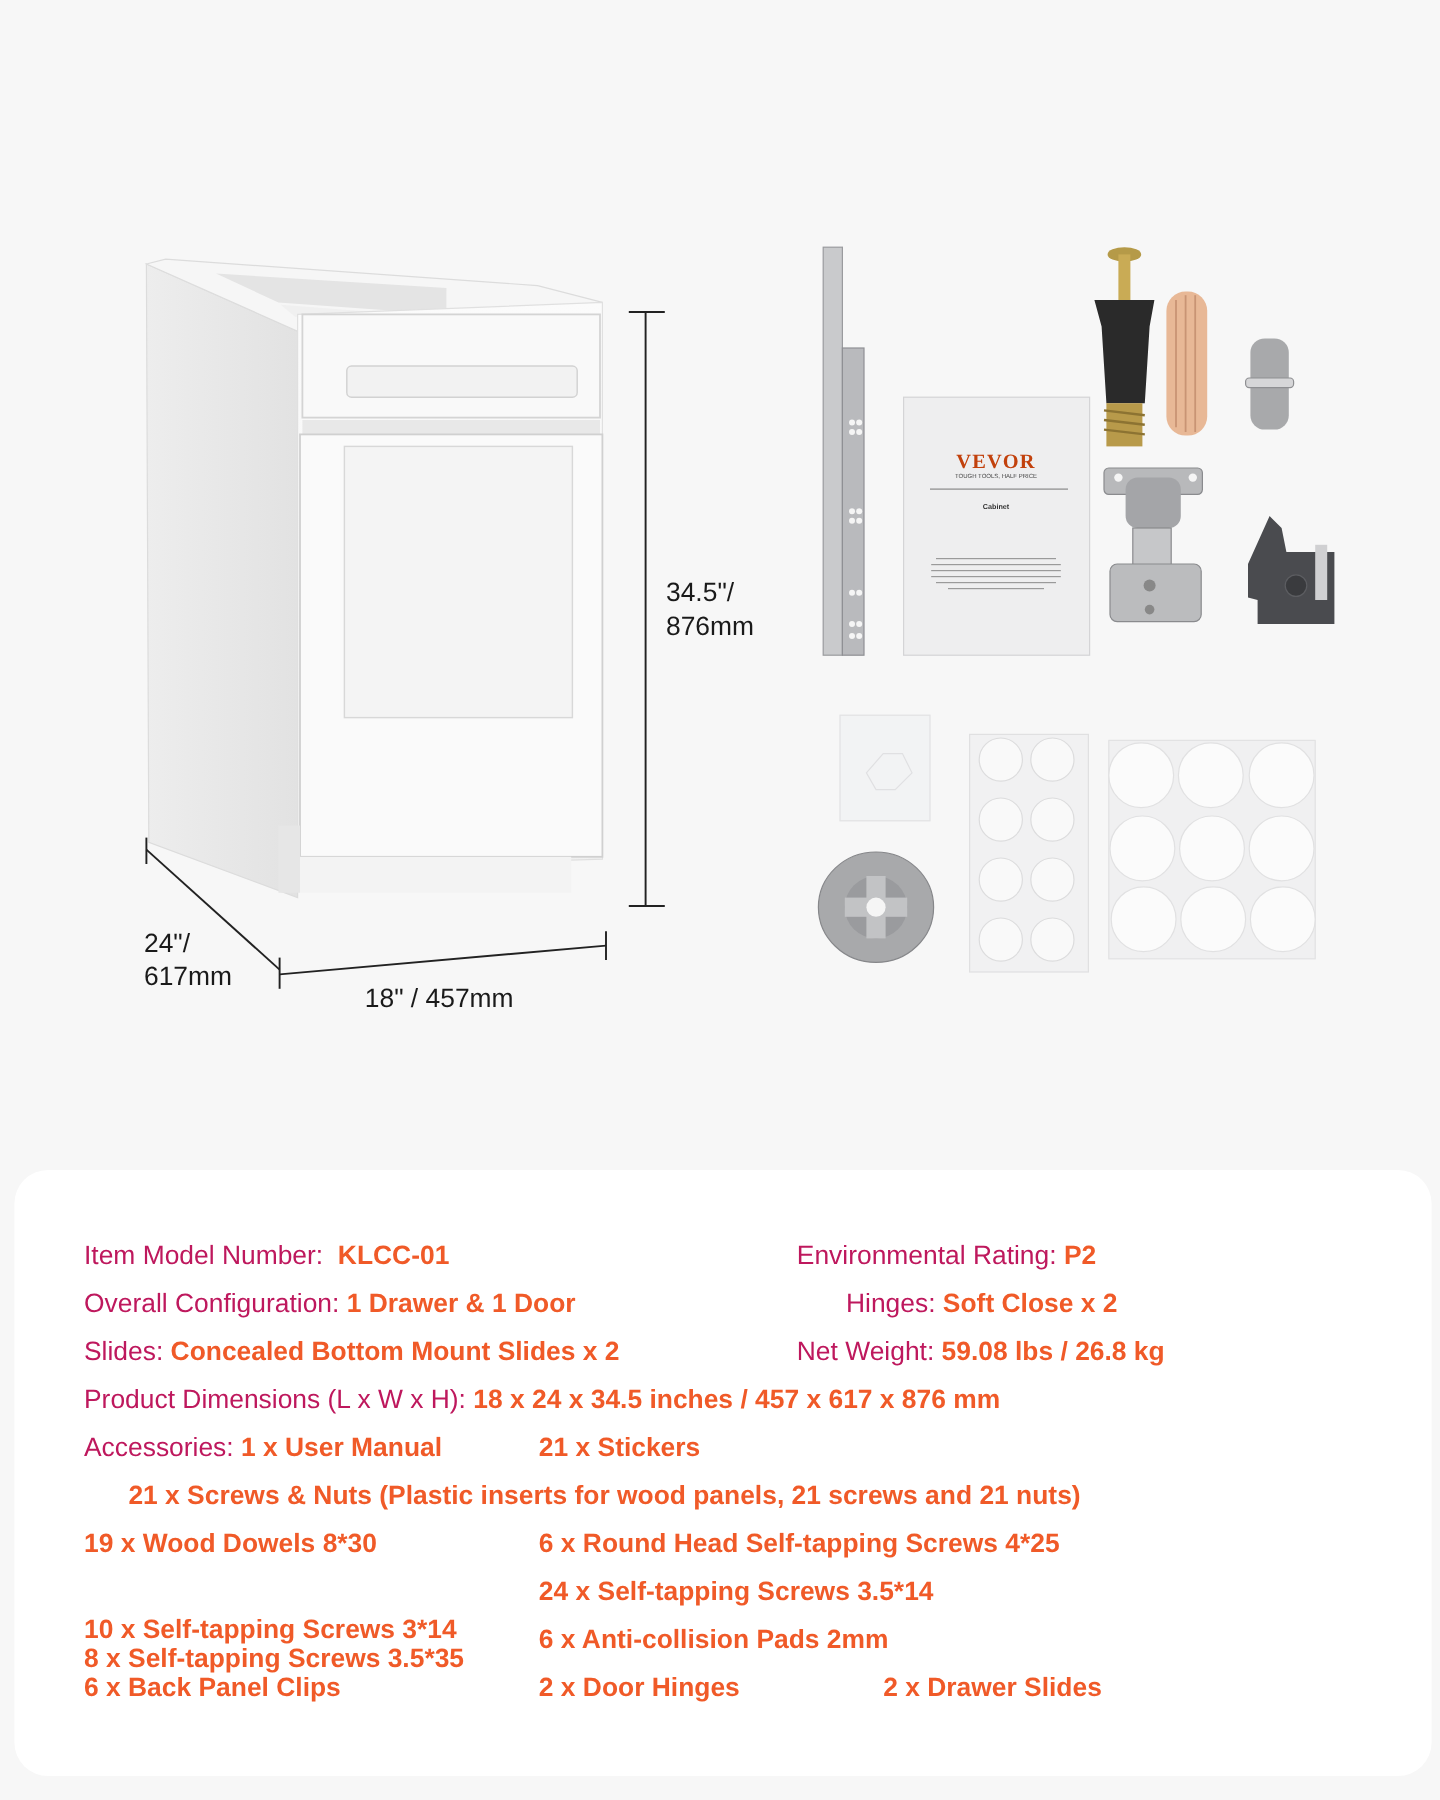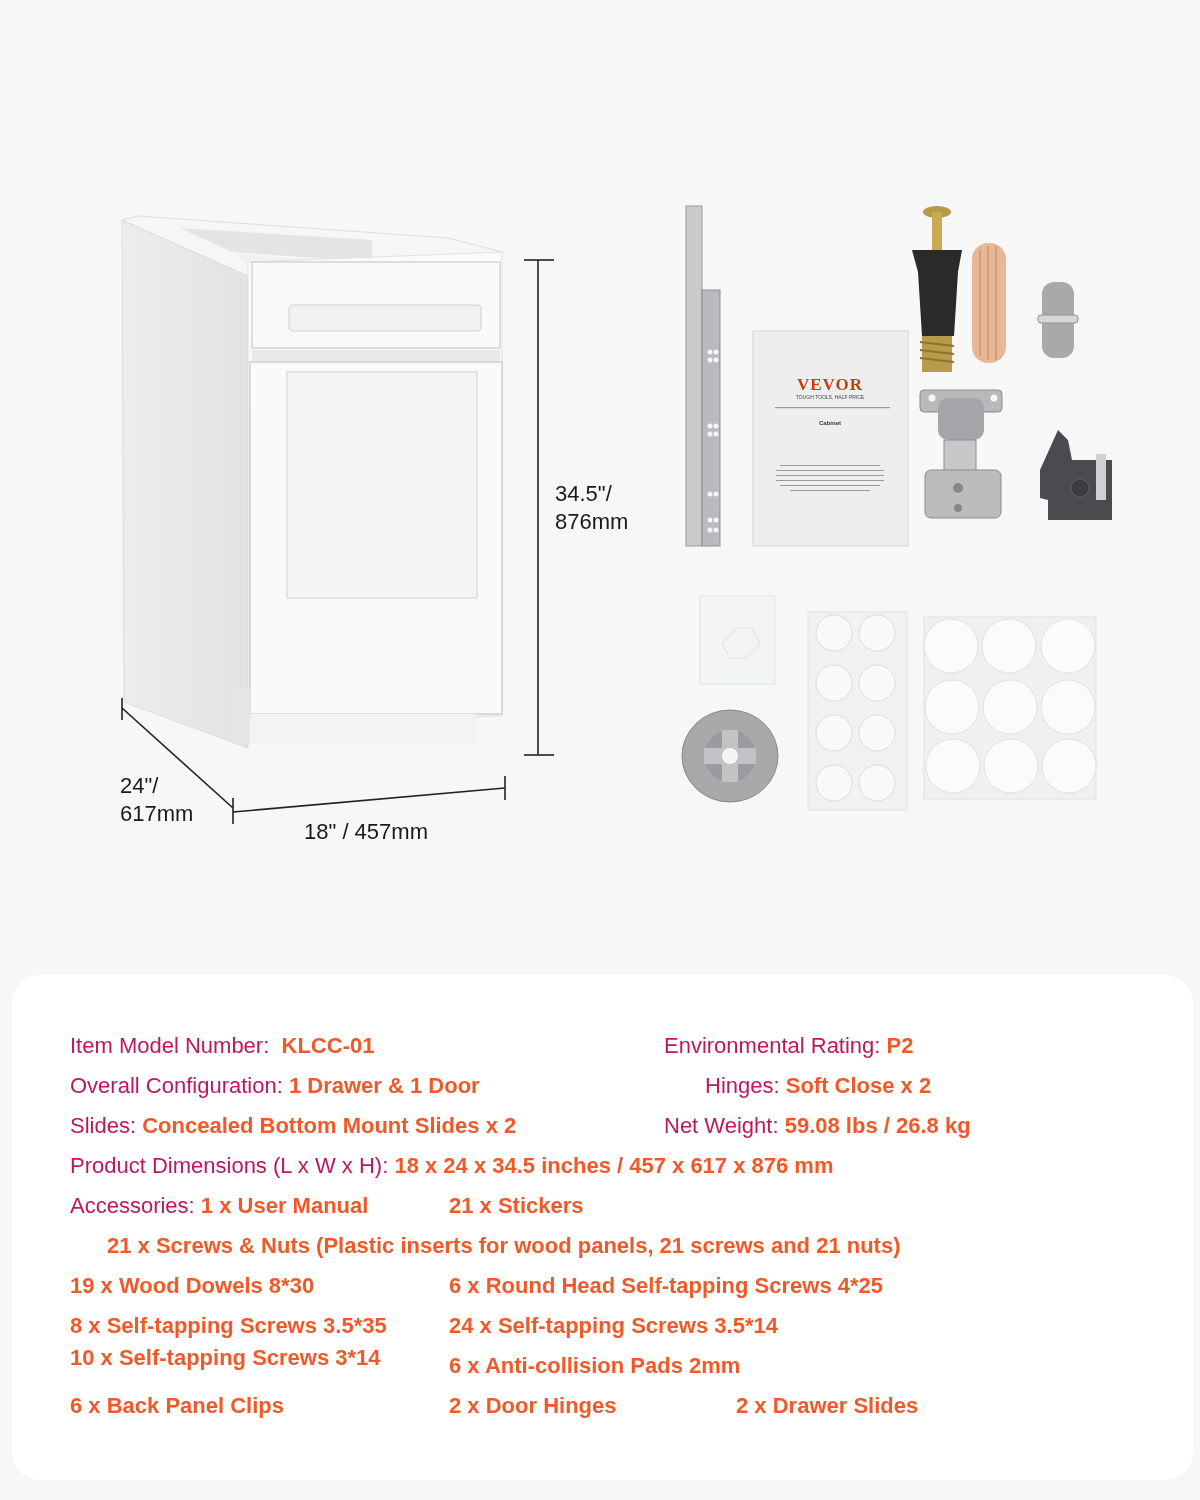--- a/index.html
+++ b/index.html
@@ -263,21 +263,21 @@
   <span class="lbl">Accessories:</span>
   <span class="val">1 x User Manual</span>
 </div>
 <div class="spec-line val" style="left:449px; top:1192px;">21 x Stickers</div>
 
 <div class="spec-line val" style="left:70px; top:1232px;margin-left:37px;">21 x Screws &amp; Nuts (Plastic inserts for wood panels, 21 screws and 21 nuts)</div>
 
 <div class="spec-line val" style="left:70px; top:1272px;">19 x Wood Dowels 8*30</div>
 <div class="spec-line val" style="left:449px; top:1272px;">6 x Round Head Self-tapping Screws 4*25</div>
 
-<div class="spec-line val" style="left:70px; top:1312px;">8 x Self-tapping Screws 3.5*35</div>
+<div class="spec-line val" style="left:70px; top:1368px;">8 x Self-tapping Screws 3.5*35</div>
 <div class="spec-line val" style="left:449px; top:1312px;">24 x Self-tapping Screws 3.5*14</div>
 
 <div class="spec-line val" style="left:70px; top:1344px;">10 x Self-tapping Screws 3*14</div>
 <div class="spec-line val" style="left:449px; top:1352px;">6 x Anti-collision Pads 2mm</div>
 
 <div class="spec-line val" style="left:70px; top:1392px;">6 x Back Panel Clips</div>
 <div class="spec-line val" style="left:449px; top:1392px;">2 x Door Hinges</div>
 <div class="spec-line val" style="left:736px; top:1392px;">2 x Drawer Slides</div>
 
 </body></html>

